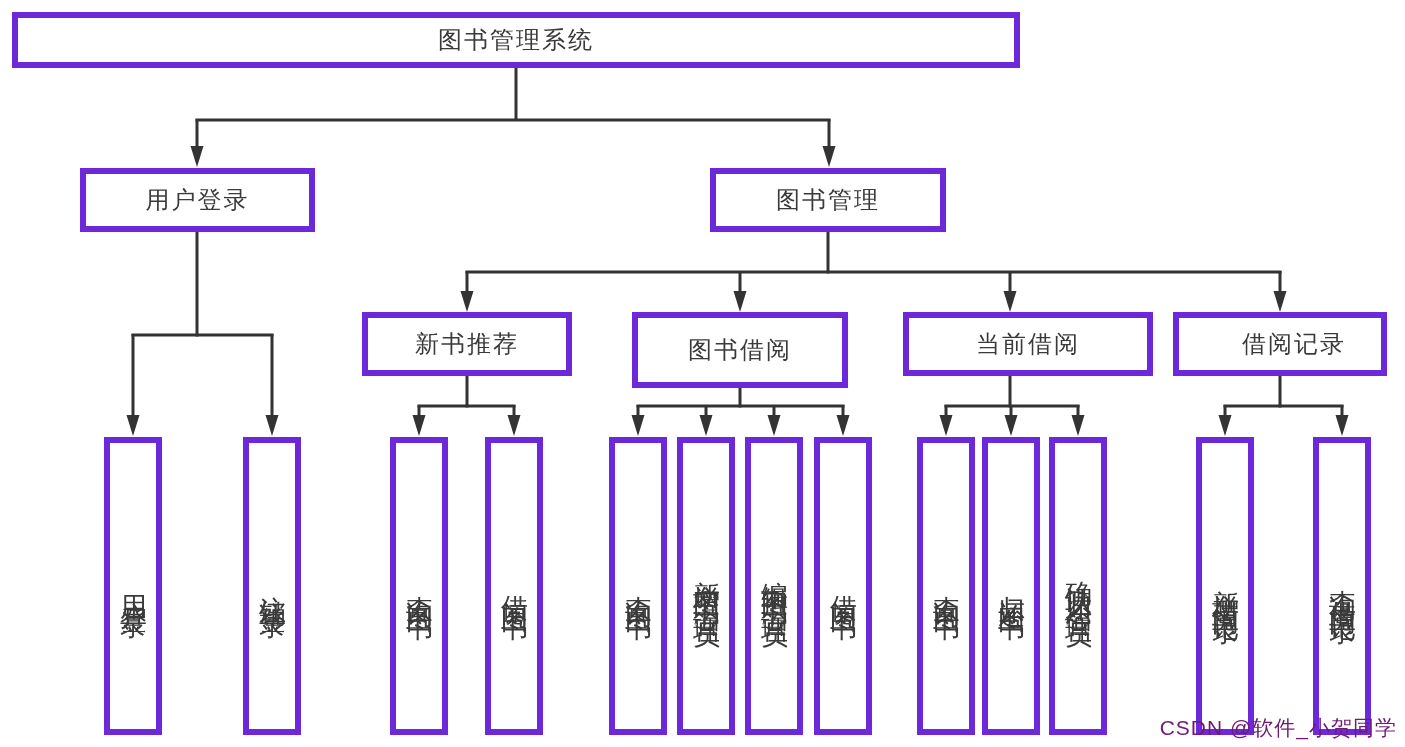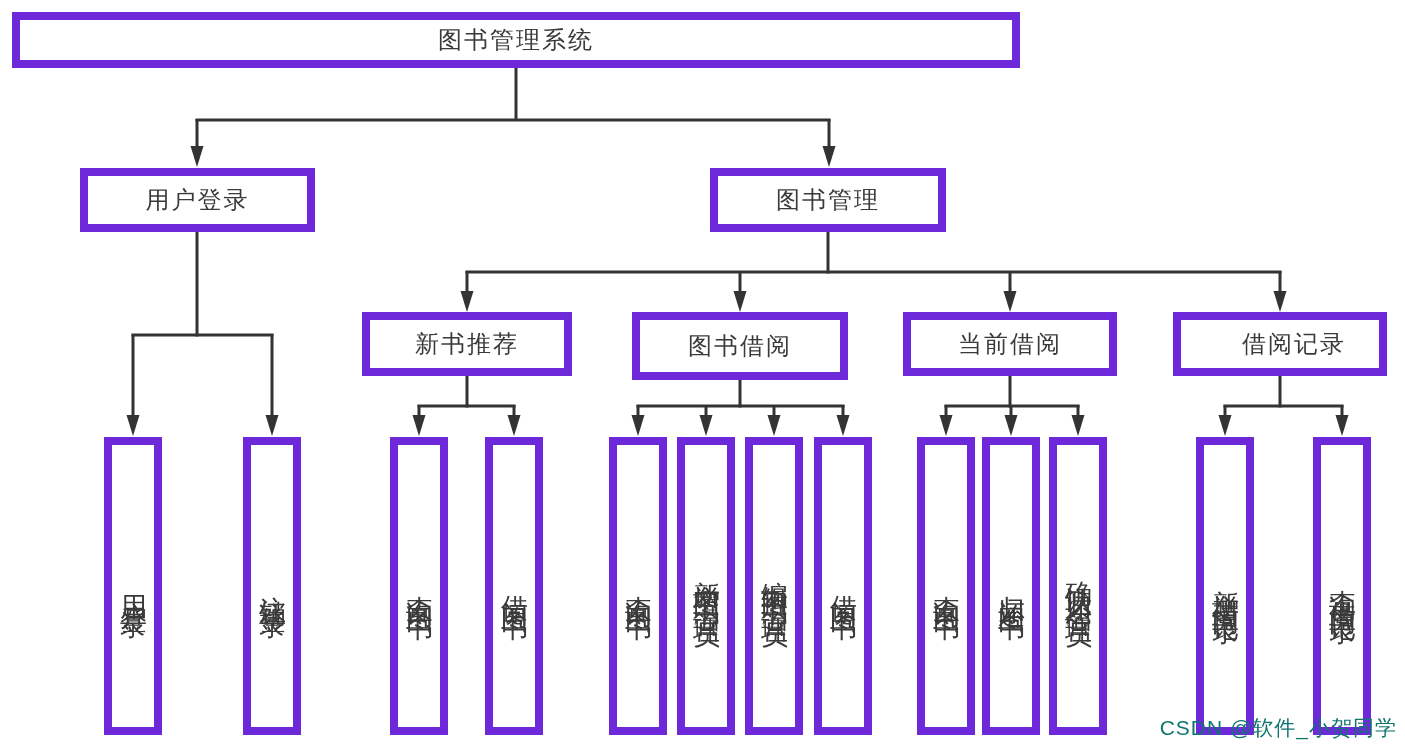--- a/index.html
+++ b/index.html
@@ -13,21 +13,21 @@
   }
   .wires {
     position: absolute;
     left: 0; top: 0;
     width: 1405px; height: 747px;
     pointer-events: none;
   }
   .node {
     position: absolute;
     box-sizing: border-box;
-    border: 8px solid #6d28d9;
+    border: 6px solid #6d28d9;
     background: #ffffff;
     color: #3a3a3a;
     display: flex;
     align-items: center;
     justify-content: center;
     text-align: center;
     line-height: 1;
   }
   .node.h {
     font-size: 24px;
@@ -38,21 +38,21 @@
     text-orientation: mixed;
     font-size: 27px;
     letter-spacing: 6px;
   }
   .watermark {
     position: absolute;
     right: 8px;
     top: 714px;
     font-size: 21px;
     letter-spacing: 1px;
-    color: #0f766e;
+    color: #701a75;
     white-space: nowrap;
   }
 </style>
 </head>
 <body>
 
 <div id="stage">
 
   <svg class="wires" width="1405" height="747" viewBox="0 0 1405 747" xmlns="http://www.w3.org/2000/svg">
     <g stroke="#333333" stroke-width="3" fill="none">
@@ -123,22 +123,22 @@
       <polygon points="1335.5,415 1348.5,415 1342,436"></polygon>
     </g>
   </svg>
 
   <div class="node h" style="left:12px; top:12px; width:1008px; height:56px;">图书管理系统</div>
 
   <div class="node h" style="left:80px; top:168px; width:235px; height:64px;">用户登录</div>
   <div class="node h" style="left:362px; top:312px; width:210px; height:64px;">新书推荐</div>
 
   <div class="node h" style="left:710px; top:168px; width:236px; height:64px;">图书管理</div>
-  <div class="node h" style="left:632px; top:312px; width:216px; height:68px;">图书借阅</div>
-  <div class="node h" style="left:903px; top:312px; width:214px; height:64px;">当前借阅</div>
+  <div class="node h" style="left:632px; top:312px; width:216px; height:76px;">图书借阅</div>
+  <div class="node h" style="left:903px; top:312px; width:250px; height:64px;">当前借阅</div>
   <div class="node h" style="left:1173px; top:312px; width:214px; height:64px;padding-left:28px;">借阅记录</div>
 
   <div class="node v" style="left:104px; top:437px; width:58px; height:298px;">用户登录</div>
   <div class="node v" style="left:243px; top:437px; width:58px; height:298px;">注销登录</div>
 
   <div class="node v" style="left:390px; top:437px; width:58px; height:298px;">查询图书</div>
   <div class="node v" style="left:485px; top:437px; width:58px; height:298px;">借阅图书</div>
 
   <div class="node v" style="left:609px; top:437px; width:58px; height:298px;">查询图书</div>
   <div class="node v" style="left:677px; top:437px; width:58px; height:298px;">新增图书（管理员）</div>

